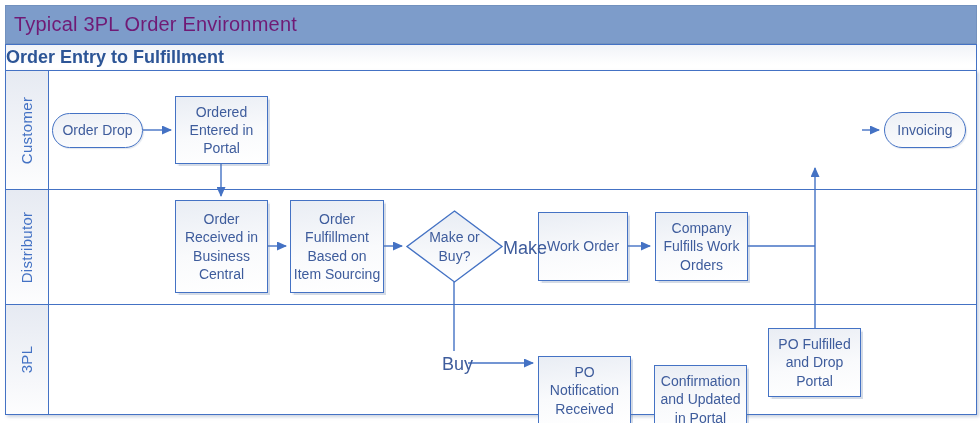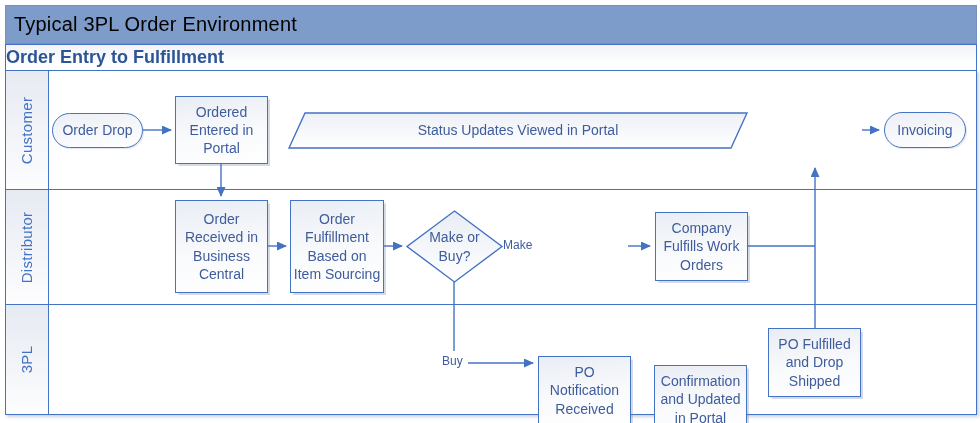--- a/index.html
+++ b/index.html
@@ -3,21 +3,21 @@
 <meta charset="utf-8">
 <style>
   html,body { margin:0; padding:0; background:#ffffff; }
   body { width:980px; height:423px; font-family:"Liberation Sans", sans-serif; }
   .canvas { position:relative; width:980px; height:423px; background:#fff; overflow:hidden; }
 
   
   .banner {
     position:absolute; left:5px; top:5px; width:972px; height:39px;
     background:#7D9CCA; border:1px solid #7291BE; box-sizing:border-box;
-    color:#000000; font-size:20px; letter-spacing:.2px;
+    color:#701a75; font-size:20px; letter-spacing:.2px;
     display:flex; align-items:center; padding-left:8px;
   }
   .header-row {
     position:absolute; left:5px; top:44px; width:972px; height:27px;
     border:1px solid #4472C4; box-sizing:border-box;
     background:linear-gradient(#f1f3f8 0%, #ffffff 80%);
     display:flex; align-items:center; justify-content:flex-start;
     padding-right:5px; color:#2D5596; font-size:18px; font-weight:700;
   }
   .lanes {
@@ -59,21 +59,21 @@
   }
   .stadium {
     border:1.5px solid #4472C4; border-radius:18px;
     background:linear-gradient(172deg, #eceff5 0%, #ffffff 100%);
     box-shadow:1px 1px 1px rgba(100,125,165,.2);
   }
   .svg-shape { padding:0; }
   .svg-shape svg { position:absolute; inset:0; overflow:visible; }
   .svg-shape .txt { position:relative; z-index:1; }
   .edge-label {
-    position:absolute; z-index:3; color:#3E5C9C; font-size:12px;
+    position:absolute; z-index:3; color:#3E5C9C; font-size:18px;
     background:transparent; white-space:nowrap;
   }
 </style>
 </head>
 <body>
 
 <div class="canvas">
 
   <div class="banner">
     <span>Typical 3PL Order Environment</span>
@@ -127,32 +127,20 @@
   <div class="shapes-layer">
 
     <div class="shape stadium" style="left:52px; top:113px; width:91px; height:35px;">
       <span>Order Drop</span>
     </div>
 
     <div class="shape rect" style="left:175px; top:96px; width:93px; height:68px;">
       <span>Ordered Entered in Portal</span>
     </div>
 
-    <div class="shape svg-shape" style="left:288px; top:112px; width:460px; height:37px;">
-      <svg width="460" height="37" viewBox="0 0 460 37">
-        <defs>
-          <linearGradient id="gradPara" x1="0" y1="0" x2="0" y2="1">
-            <stop offset="0" stop-color="#edf0f6"></stop>
-            <stop offset="1" stop-color="#ffffff"></stop>
-          </linearGradient>
-        </defs>
-        <polygon points="17,1 459,1 443,36 1,36" fill="url(#gradPara)" stroke="#4472C4" stroke-width="1.4"></polygon>
-      </svg>
-      <span class="txt">Status Updates Viewed in Portal</span>
-    </div>
 
 
     <div class="shape stadium" style="left:884px; top:112px; width:82px; height:36px;">
       <span>Invoicing</span>
     </div>
 
     <div class="shape rect" style="left:175px; top:200px; width:93px; height:93px;">
       <span>Order Received in Business Central</span>
     </div>
 
@@ -166,34 +154,37 @@
           <linearGradient id="gradDiamond" x1="0" y1="0" x2="0" y2="1">
             <stop offset="0" stop-color="#e9edf4"></stop>
             <stop offset="1" stop-color="#ffffff"></stop>
           </linearGradient>
         </defs>
         <polygon points="48.5,1 96,36.5 48.5,72 1,36.5" fill="url(#gradDiamond)" stroke="#4472C4" stroke-width="1.4"></polygon>
       </svg>
       <span class="txt" style="max-width:72px;">Make or Buy?</span>
     </div>
 
+    <div class="shape rect" style="left:538px; top:212px; width:90px; height:69px;">
+      <span>Work Order</span>
+    </div>
 
     <div class="shape rect" style="left:655px; top:212px; width:93px; height:69px;">
       <span>Company Fulfills Work Orders</span>
     </div>
 
     <div class="shape rect" style="left:538px; top:328px; width:93px; height:69px;margin-top:28px;">
       <span>PO Notification Received</span>
     </div>
 
     <div class="shape rect" style="left:654px; top:328px; width:93px; height:69px;margin-top:37px;">
       <span>Confirmation and Updated in Portal</span>
     </div>
 
     <div class="shape rect" style="left:768px; top:328px; width:93px; height:69px;">
-      <span>PO Fulfilled and Drop Shipped</span>
+      <span>PO Fulfilled and Drop Portal</span>
     </div>
 
     <span class="edge-label" style="left:503px; top:238px;">Make</span>
     <span class="edge-label" style="left:442px; top:354px;">Buy</span>
   </div>
 
 </div>
 
 </body></html>

